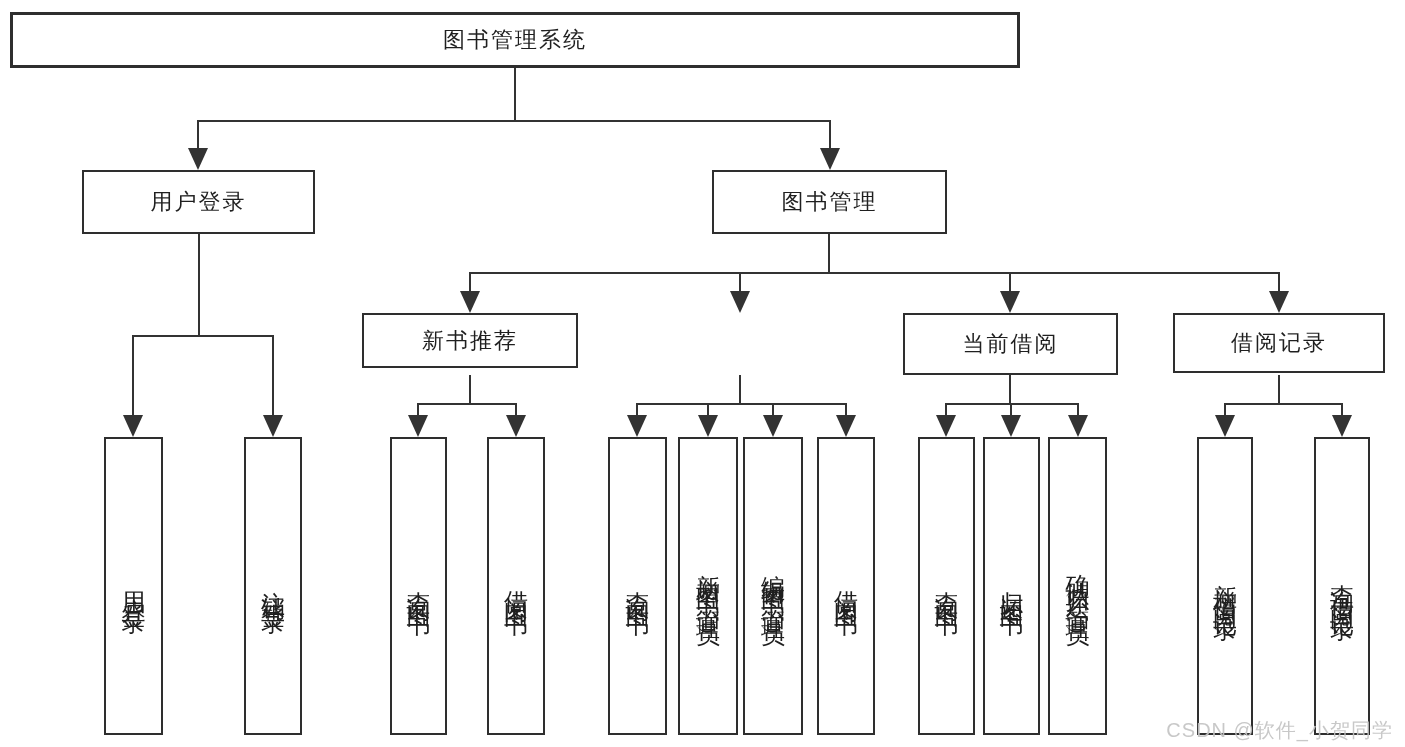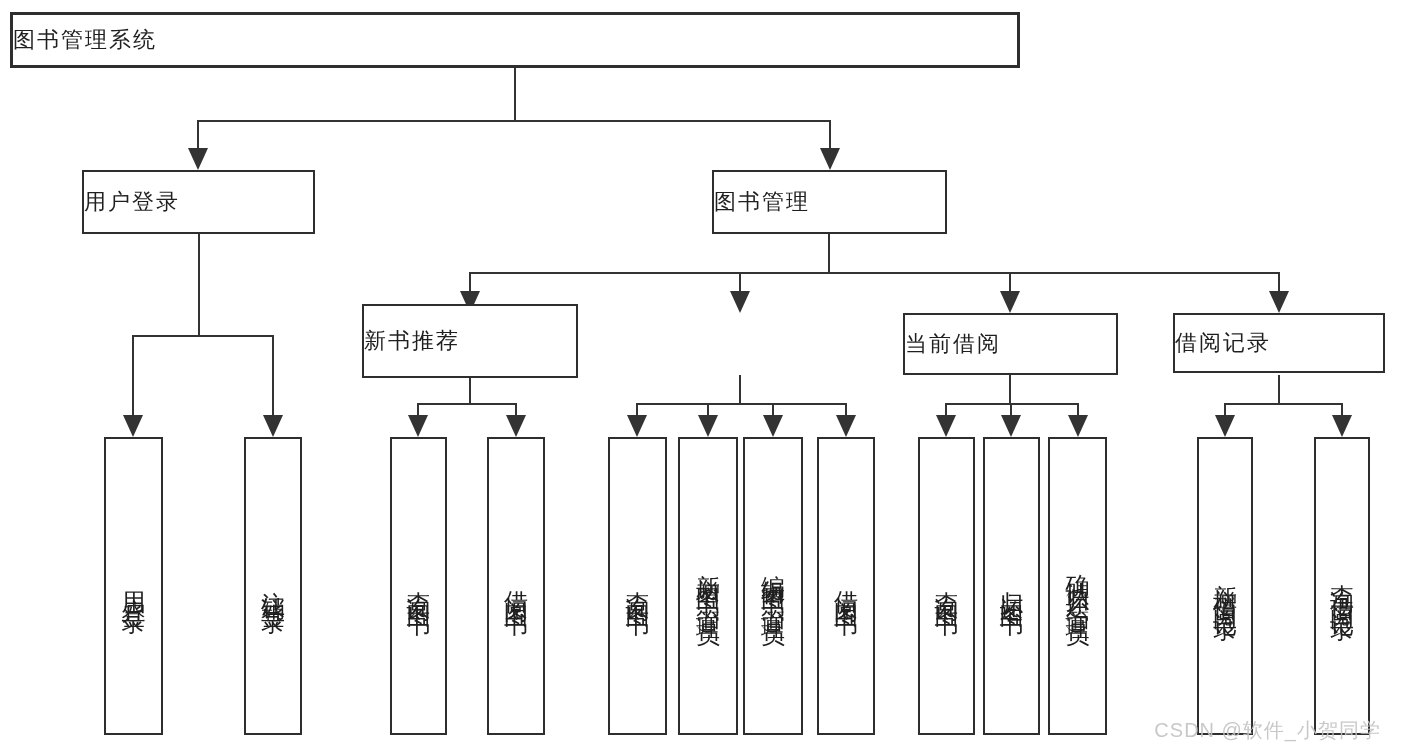--- a/index.html
+++ b/index.html
@@ -9,21 +9,21 @@
     background:#ffffff;
     overflow:hidden;
     font-family:"Liberation Sans",sans-serif;
     color:#1f1f1f;
   }
   .hbox{
     position:absolute;
     box-sizing:border-box;
     border:2px solid #2e2e2e;
     background:#ffffff;
-    display:flex;align-items:center;justify-content:flex-start;
+    display:flex;align-items:center;justify-content:center;
     font-size:22px;letter-spacing:2px;
     z-index:2;
   }
   .vbox{
     position:absolute;
     top:437px;height:298px;
     box-sizing:border-box;
     border:2px solid #2e2e2e;
     background:#ffffff;
     display:flex;align-items:center;justify-content:center;
@@ -40,21 +40,21 @@
   .vline{position:absolute;width:2px;background:#333333;z-index:1;}
   .hline{position:absolute;height:2px;background:#333333;z-index:1;}
   .arrowhead{
     position:absolute;width:0;height:0;z-index:1;
     border-left:10px solid transparent;
     border-right:10px solid transparent;
     border-top:22px solid #333333;
   }
   .watermark{
     position:absolute;
-    right:24px;bottom:3px;
+    right:12px;bottom:3px;
     font-size:20px;
     color:rgba(195,195,195,0.92);
     letter-spacing:1px;
     z-index:5;
   }
 </style>
 </head>
 <body>
 
 <div id="canvas">
@@ -88,21 +88,21 @@
   <div class="hline" style="left:470px;top:272px;width:810px"></div>
   <div class="vline" style="left:469px;top:272px;height:19px"></div>
   <div class="arrowhead" style="left:460px;top:291px"></div>
   <div class="vline" style="left:739px;top:272px;height:19px"></div>
   <div class="arrowhead" style="left:730px;top:291px"></div>
   <div class="vline" style="left:1009px;top:272px;height:19px"></div>
   <div class="arrowhead" style="left:1000px;top:291px"></div>
   <div class="vline" style="left:1278px;top:272px;height:19px"></div>
   <div class="arrowhead" style="left:1269px;top:291px"></div>
 
-  <div class="hbox" style="left:362px;top:304px;width:216px;height:74px">
+  <div class="hbox" style="left:362px;top:313px;width:216px;height:55px">
     <span>新书推荐</span>
   </div>
   <div class="hbox" style="left:903px;top:313px;width:215px;height:62px">
     <span>当前借阅</span>
   </div>
   <div class="hbox" style="left:1173px;top:313px;width:212px;height:60px">
     <span>借阅记录</span>
   </div>
 
   <div class="vline" style="left:469px;top:375px;height:28px"></div>

